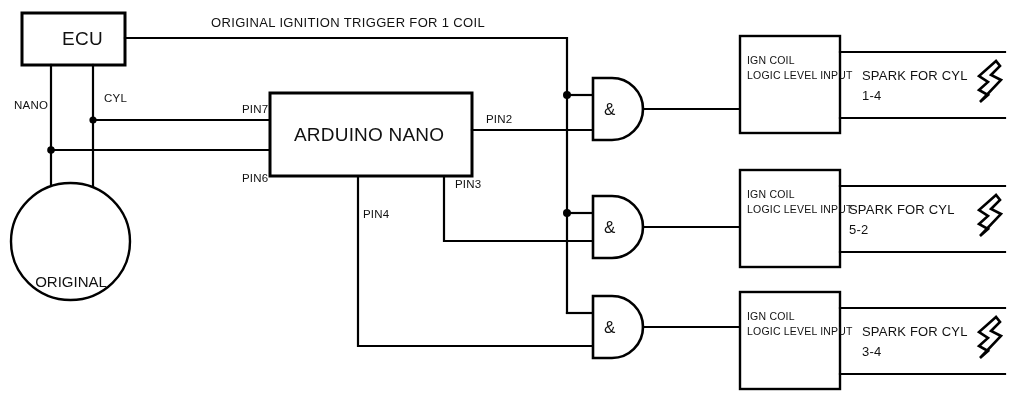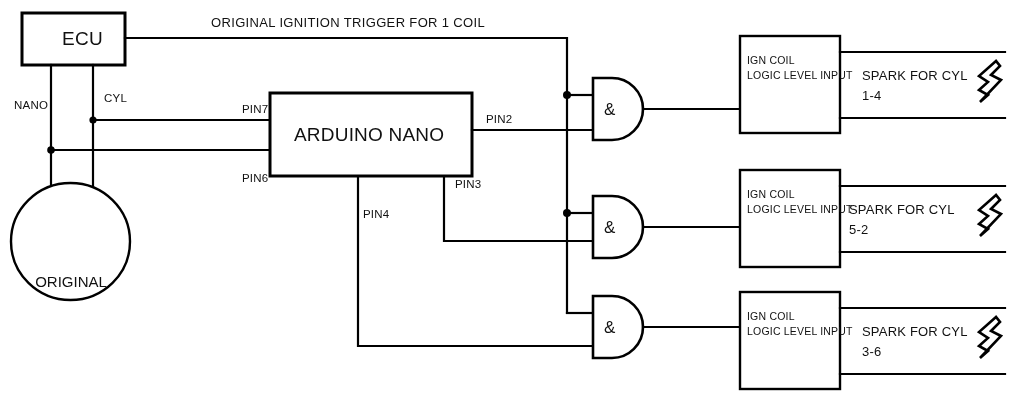--- a/index.html
+++ b/index.html
@@ -213,16 +213,16 @@
     <div>SPARK FOR CYL</div>
     <div>5-2</div>
   </div>
 
   <div class="lbl lbl-coil" style="left:747px; top:309px;">
     <div>IGN COIL</div>
     <div>LOGIC LEVEL INPUT</div>
   </div>
   <div class="lbl lbl-spark" style="left:862px; top:322px;">
     <div>SPARK FOR CYL</div>
-    <div>3-6</div>
+    <div>3-4</div>
   </div>
 
 </div>
 
 </body></html>

